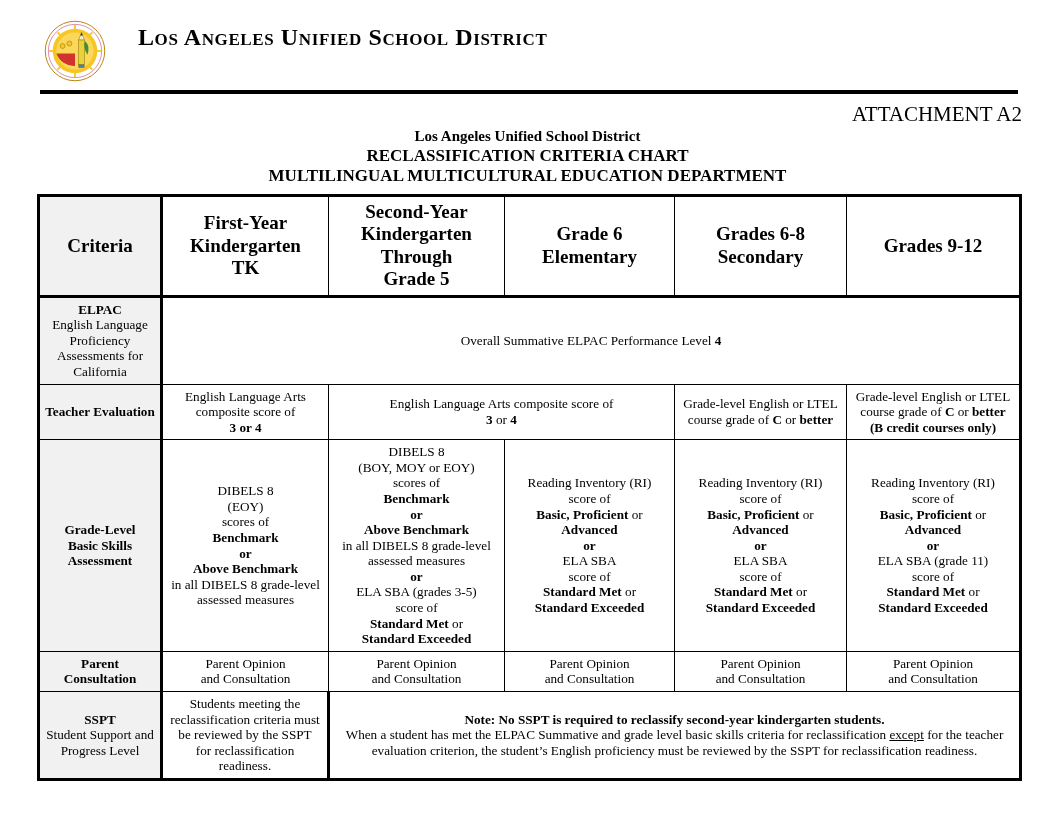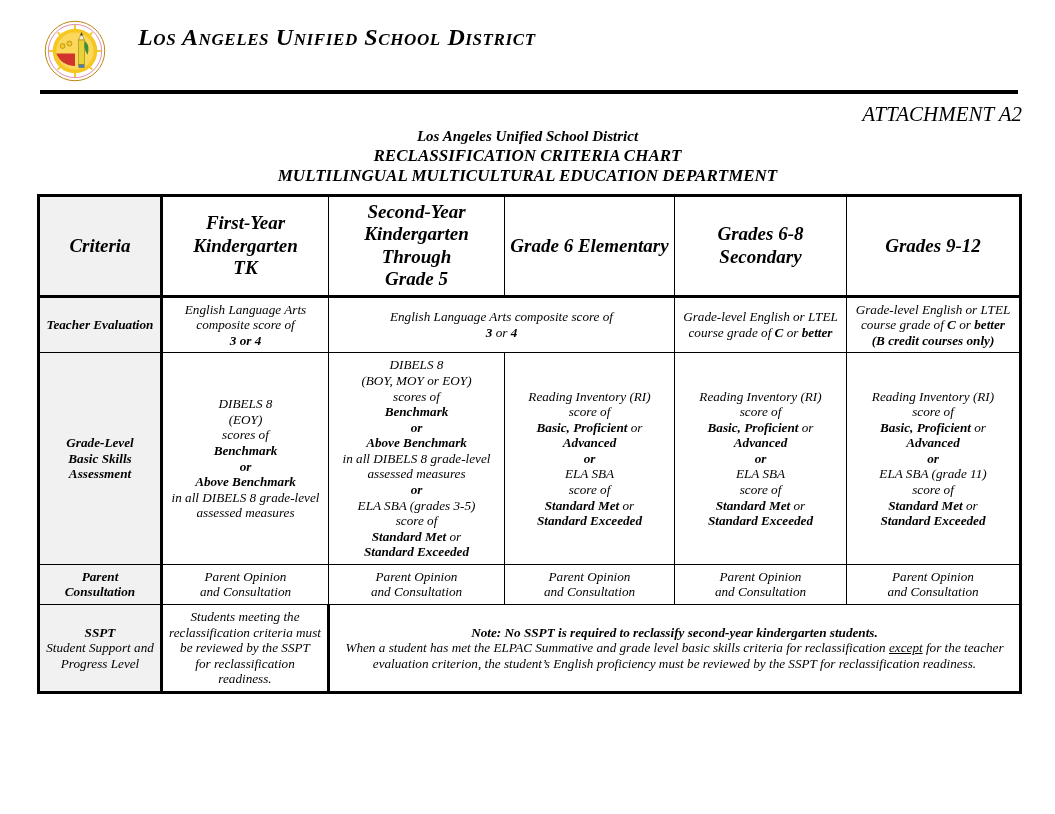--- a/index.html
+++ b/index.html
@@ -13,21 +13,20 @@
     height: 814px;
     font-family: "Liberation Serif", "DejaVu Serif", serif;
     color: #000000;
     overflow: hidden;
   }
   .page {
     position: relative;
     width: 1055px;
     height: 814px;
     box-sizing: border-box;
-    font-style: italic;
   }
 
   
   .letterhead {
     position: absolute;
     left: 0; top: 0;
     width: 1055px;
     height: 96px;
   }
   .seal {
@@ -255,20 +254,32 @@
           <div>Grades 6-8 Secondary</div>
         </th>
         <th class="thick-bottom">
           <div>Grades 9-12</div>
         </th>
       </tr>
     </thead>
 
     <tbody>
 
+      <tr>
+        <td class="col-criteria">
+          <div class="b">ELPAC</div>
+          <div>English Language</div>
+          <div>Proficiency</div>
+          <div>Assessments for</div>
+          <div>California</div>
+        </td>
+        <td class="elpac-center" colspan="5">
+          <span>Overall Summative ELPAC Performance Level </span><span class="b">4</span>
+        </td>
+      </tr>
 
       <tr>
         <td class="col-criteria">
           <div class="b">Teacher Evaluation</div>
         </td>
         <td>
           <div>English Language Arts</div>
           <div>composite score of</div>
           <div class="b">3 or 4</div>
         </td>

